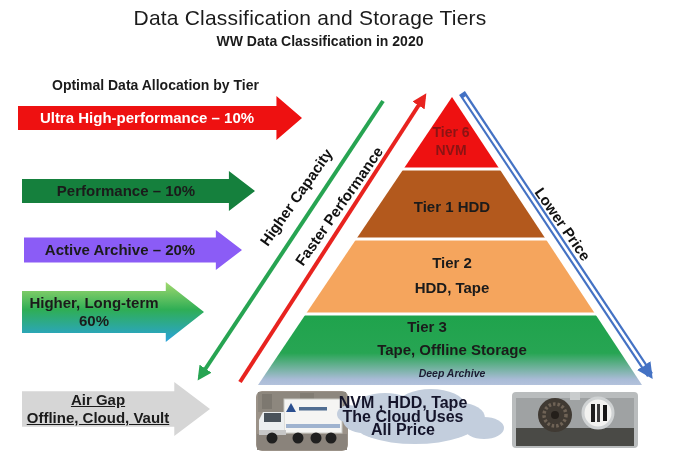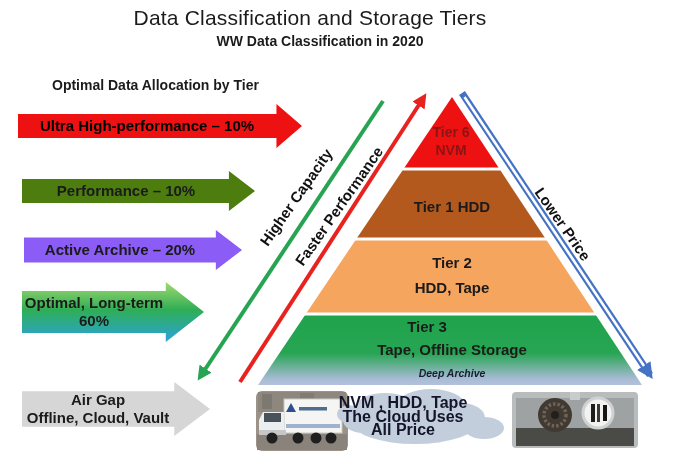--- a/index.html
+++ b/index.html
@@ -7,31 +7,31 @@
     width:696px;height:456px;position:relative;background:#ffffff;overflow:hidden;
     font-family:"Liberation Sans","DejaVu Sans",sans-serif;color:#1b1b1b;
   }
   .abs{position:absolute;}
   .ttl{left:0;top:6px;width:620px;text-align:center;font-size:21px;font-weight:400;letter-spacing:.2px;}
   .sub{left:0;top:33px;width:640px;text-align:center;font-size:14px;font-weight:700;}
   .heading{left:52px;top:77px;font-size:14px;font-weight:700;}
   
   .arr{position:absolute;display:flex;flex-direction:column;justify-content:center;align-items:center;
        font-weight:700;font-size:15px;line-height:18px;text-align:center;}
-  .a1{left:18px;top:104px;width:284px;height:44px;background:#ee1111;color:#000000;padding-right:26px;box-sizing:border-box;
+  .a1{left:18px;top:96px;width:284px;height:44px;background:#ee1111;color:#ffffff;padding-right:26px;box-sizing:border-box;
       clip-path:polygon(0 23%,91% 23%,91% 0,100% 50%,91% 100%,91% 77%,0 77%);text-align:center;}
-  .a2{left:22px;top:171px;width:233px;height:40px;background:#4d7c0f;color:#1b1b1b;padding-right:25px;box-sizing:border-box;
+  .a2{left:22px;top:171px;width:233px;height:40px;background:#15803d;color:#1b1b1b;padding-right:25px;box-sizing:border-box;
       clip-path:polygon(0 20%,88.8% 20%,88.8% 0,100% 50%,88.8% 100%,88.8% 80%,0 80%);}
   .a3{left:24px;top:230px;width:218px;height:40px;background:#8b5cf6;color:#1b1b1b;padding-right:26px;box-sizing:border-box;
       clip-path:polygon(0 19%,88% 19%,88% 0,100% 50%,88% 100%,88% 81%,0 81%);}
   .a4{left:22px;top:282px;width:182px;height:60px;color:#1b1b1b;padding-right:38px;box-sizing:border-box;
       background:linear-gradient(180deg,#a2d96f 0%,#2fae55 46%,#2aa3dc 100%);
       clip-path:polygon(0 15%,79% 15%,79% 0,100% 50%,79% 100%,79% 85%,0 85%);}
   .a5{left:22px;top:382px;width:188px;height:54px;background:#d6d6d6;color:#1b1b1b;padding-right:36px;box-sizing:border-box;
-      clip-path:polygon(0 17%,81% 17%,81% 0,100% 50%,81% 100%,81% 83%,0 83%);}
+      clip-path:polygon(0 17%,81% 17%,81% 0,100% 50%,81% 100%,81% 83%,0 83%);text-decoration:underline;}
   
   .tl{position:absolute;transform:translateX(-50%);font-weight:700;white-space:nowrap;}
   .t0{color:#8b1414;font-size:14px;}
   .tb{color:#1b1b1b;font-size:15px;}
   .deep{color:#1c1c33;font-size:10.5px;font-style:italic;}
   
   .rot{position:absolute;font-weight:700;font-size:15px;color:#111;white-space:nowrap;}
   .rotL{transform:translate(-50%,-50%) rotate(-55deg);}
   .rotR{transform:translate(-50%,-50%) rotate(55deg);}
   
@@ -125,21 +125,21 @@
 <div class="arr a1">
   <span>Ultra High-performance – 10%</span>
 </div>
 <div class="arr a2">
   <span>Performance – 10%</span>
 </div>
 <div class="arr a3">
   <span>Active Archive – 20%</span>
 </div>
 <div class="arr a4">
-  <span>Optimal, Long-term</span>
+  <span>Higher, Long-term</span>
   <span>60%</span>
 </div>
 <div class="arr a5">
   <span>Air Gap</span>
   <span>Offline, Cloud, Vault</span>
 </div>
 
 <div class="tl t0" style="left:451px;top:124px;">Tier 6</div>
 <div class="tl t0" style="left:451px;top:142px;">NVM</div>
 <div class="tl tb" style="left:452px;top:198px;text-align:center;">Tier 1 HDD</div>

